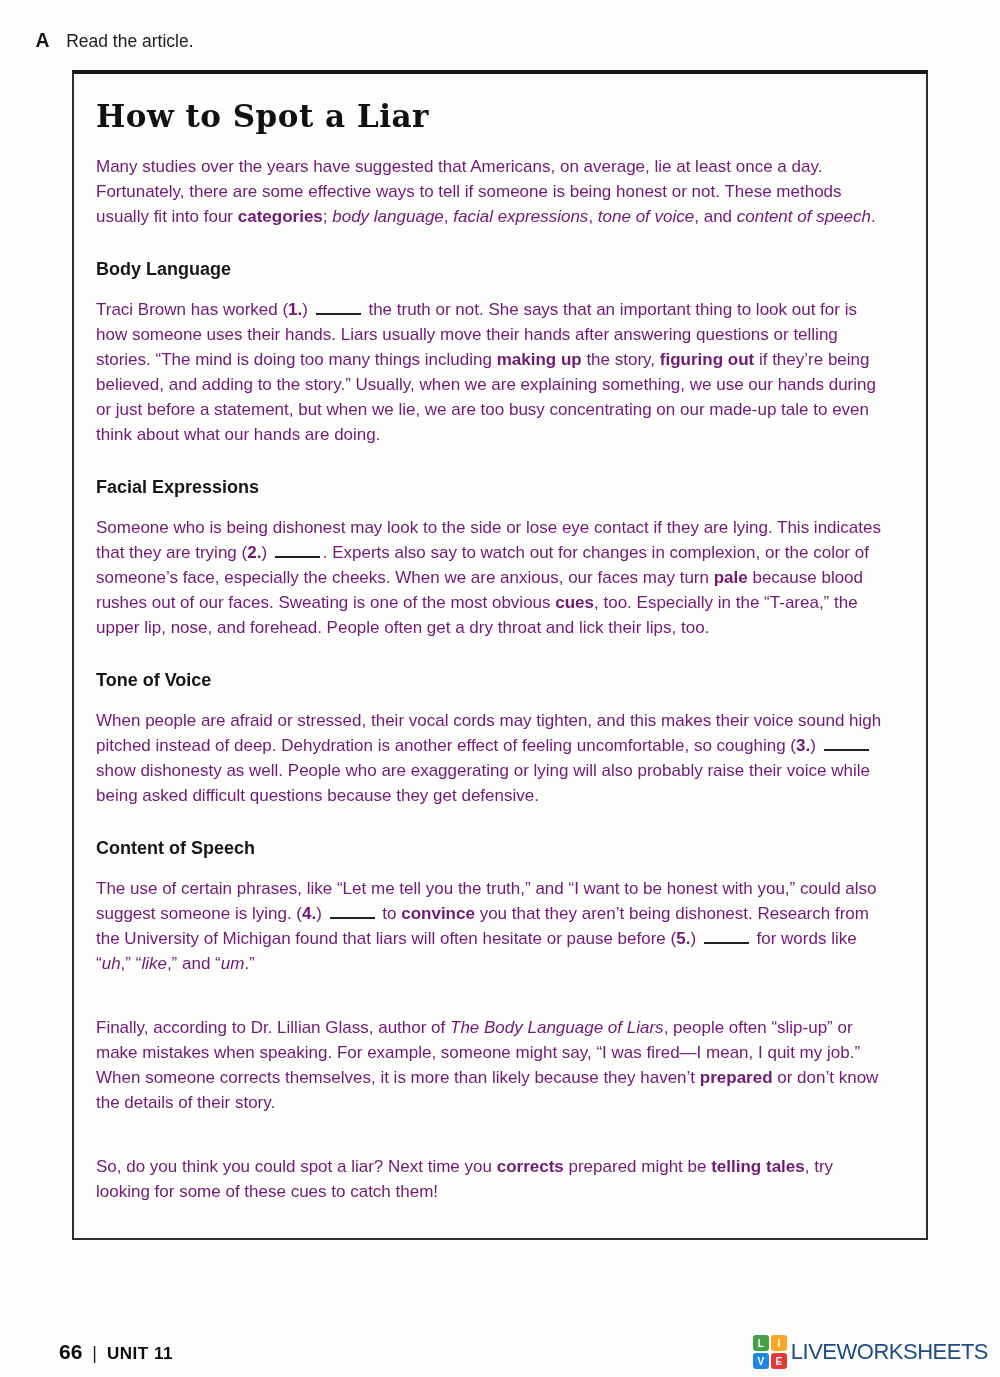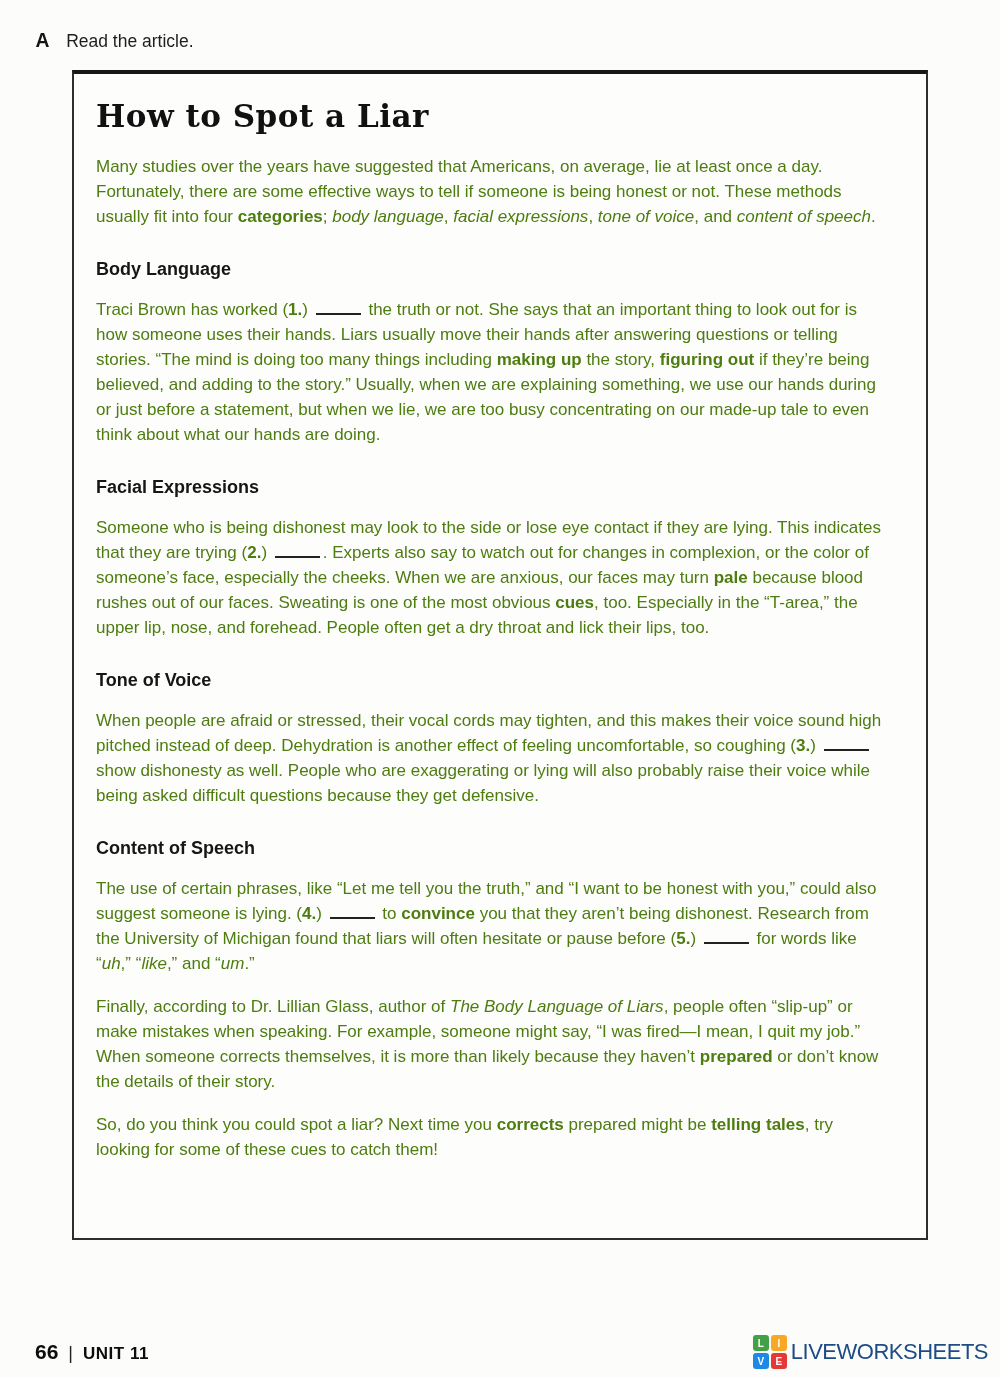--- a/index.html
+++ b/index.html
@@ -33,42 +33,42 @@
     font-family:"DejaVu Serif", serif;
     font-weight:bold;
     font-size:31px;
     letter-spacing:.5px;
     color:#111;
     margin:6px 0 20px 0;
   }
   .para{
     font-size:17px;
     line-height:25px;
-    color:#4d7c0f;
+    color:#701a75;
     max-width:792px;
   }
   .section{margin-top:30px;}
   .section-heading{
     font-size:18px;font-weight:bold;color:#161616;
     margin:0 0 11px 0;
   }
-  .para + .para{margin-top:18px;}
+  .para + .para{margin-top:39px;}
   .b{font-weight:bold;}
   .i{font-style:italic;}
   .blank{
     display:inline-block;
     width:45px;height:13px;
     border-bottom:2px solid #222;
     margin:0 3px;
   }
   .footer{
     position:absolute;left:35px;right:12px;bottom:8px;
     display:flex;justify-content:space-between;align-items:center;
   }
-  .page-ref{display:flex;align-items:baseline;gap:10px;color:#0d0d0d;}
+  .page-ref{display:flex;align-items:baseline;gap:10px;color:#0d0d0d;margin-left:24px;}
   .page-number{font-weight:bold;font-size:21px;}
   .page-divider{font-size:18px;font-weight:400;color:#222;}
   .unit-label{font-weight:bold;font-size:17px;letter-spacing:.5px;}
   .lw-logo{display:flex;align-items:center;gap:4px;cursor:pointer;}
   .lw-grid{
     display:grid;grid-template-columns:16px 16px;grid-template-rows:16px 16px;
     gap:2px;
   }
   .lw-cell{
     border-radius:3px;

